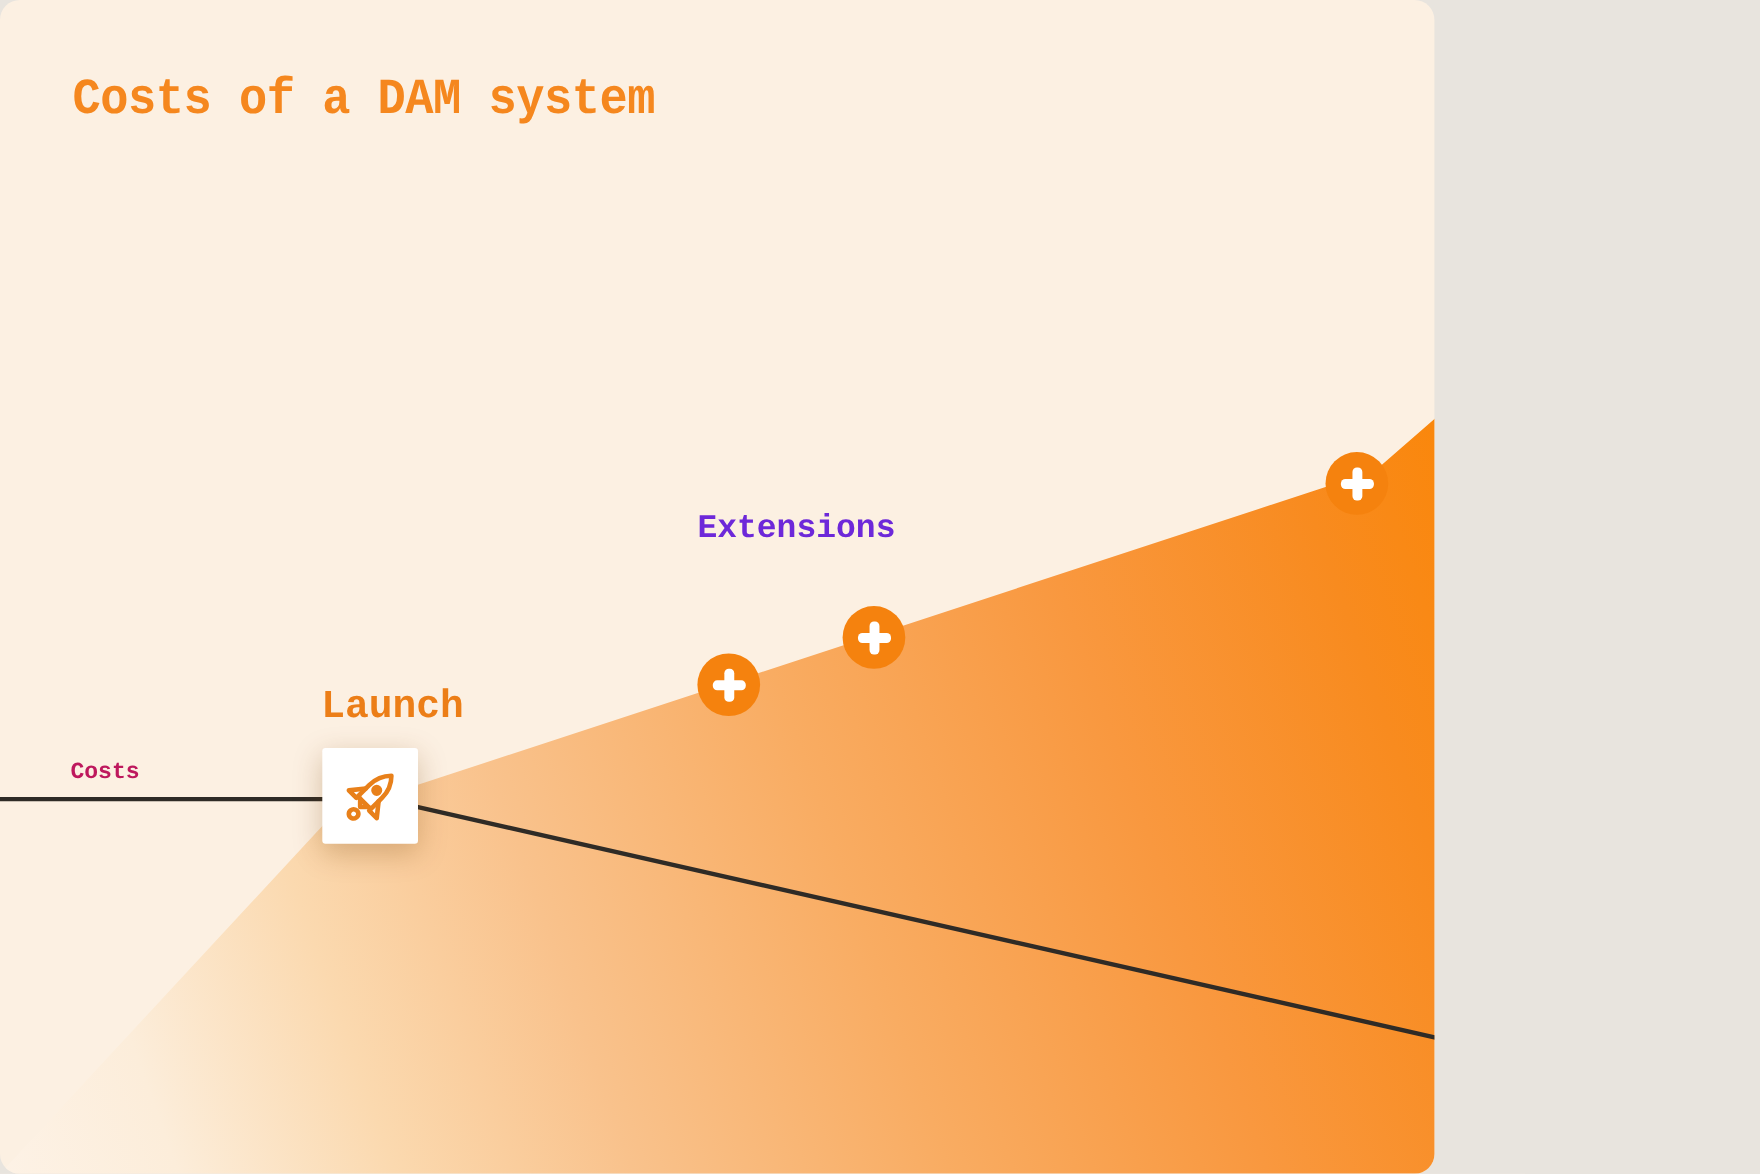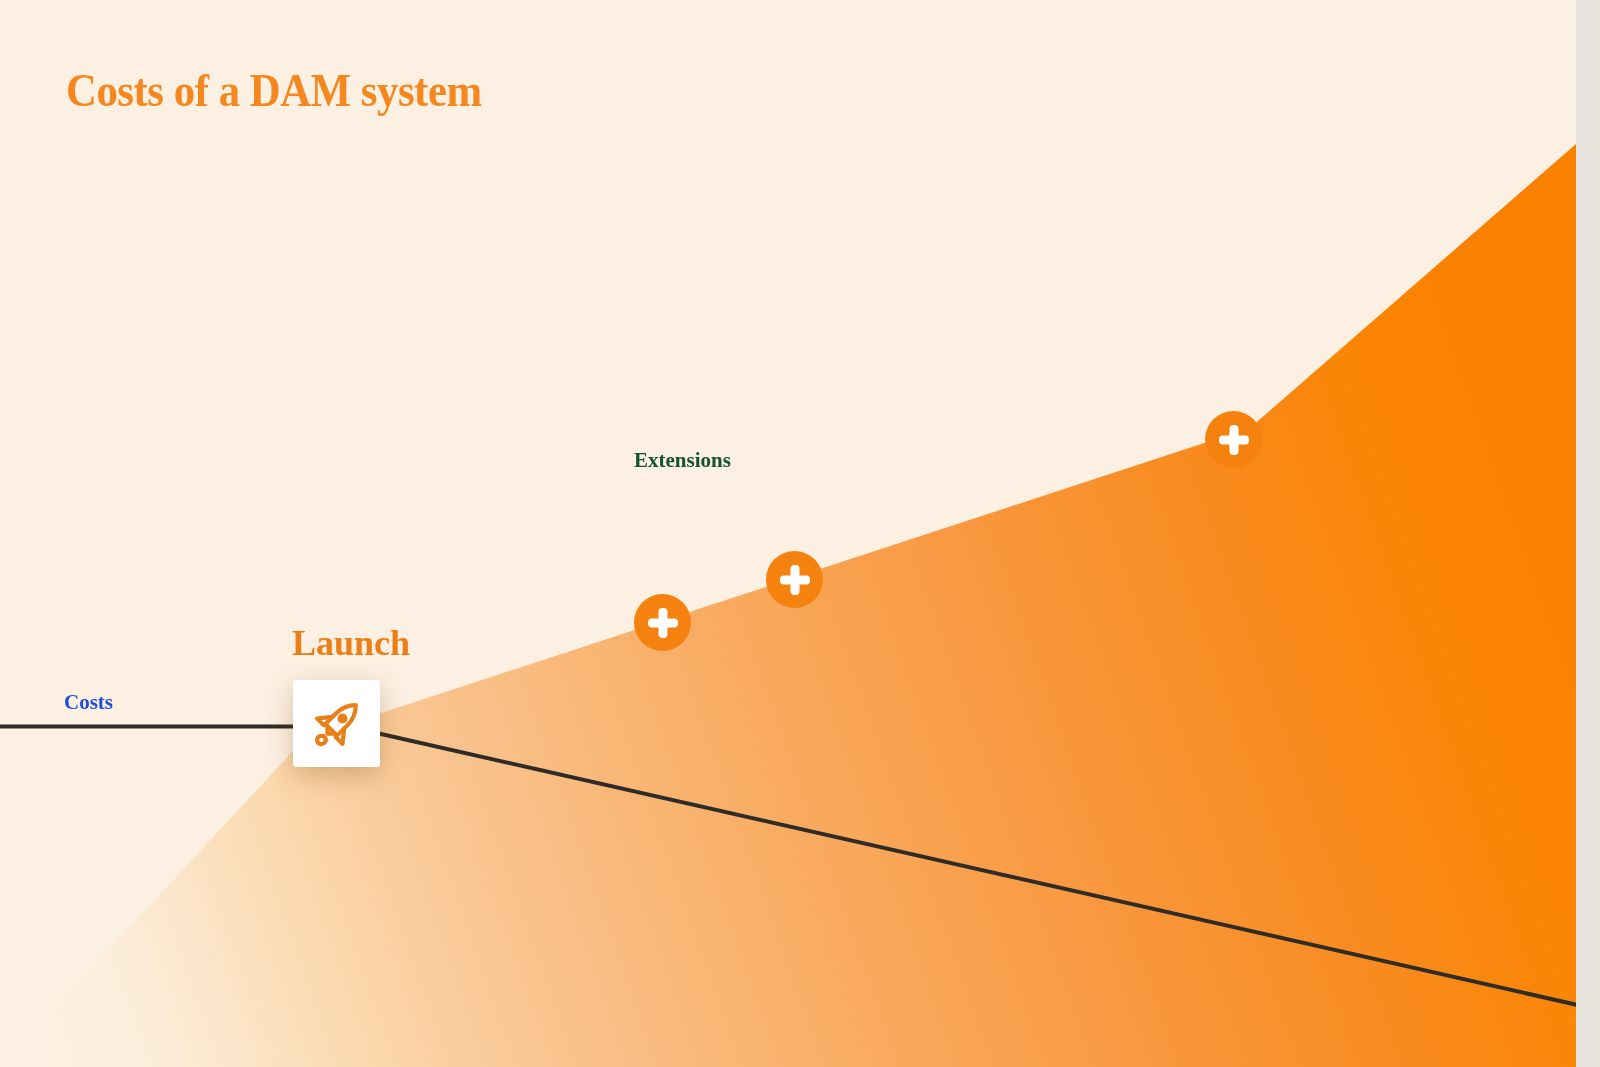--- a/index.html
+++ b/index.html
@@ -1,21 +1,22 @@
 <!DOCTYPE html>
 <html><head>
 <meta charset="utf-8">
 <style>
   html,body{margin:0;padding:0;background:#e8e4de;}
   .canvas{
     position:relative;
-    width:1576px;height:1067px;
+    width:1304px;height:1067px;
     background:#FCF0E2;
     overflow:hidden;
-    font-family:Liberation Serif, serif;
+    font-family:Liberation Mono, monospace;
+    border-radius:18px;
   }
   .layer-svg{position:absolute;left:0;top:0;z-index:1;}
   
   .title{
     position:absolute;left:66px;top:68px;z-index:6;
     margin:0;
     font-size:46px;font-weight:bold;letter-spacing:-0.5px;line-height:1;
     color:#F5871E;
     transform:scaleX(.93);transform-origin:left top;
   }
@@ -24,23 +25,23 @@
     position:absolute;left:1204px;top:66px;z-index:6;
     display:flex;align-items:center;gap:10px;height:62px;
   }
   .logo-mark{width:78px;height:62px;display:block;}
   .logo-text{
     font-size:38px;font-weight:800;color:#3B3937;letter-spacing:.5px;line-height:1;
     transform:scaleX(.86);transform-origin:left center;
   }
   
   .lbl{position:absolute;z-index:5;font-weight:bold;line-height:1;white-space:nowrap;}
-  .lbl-costs{left:64px;top:692px;font-size:21px;color:#1d4ed8;}
+  .lbl-costs{left:64px;top:692px;font-size:21px;color:#be185d;}
   .lbl-launch{left:292px;top:625px;font-size:36px;color:#EC7E17;}
-  .lbl-extensions{left:634px;top:450px;font-size:21px;color:#14532d;}
+  .lbl-extensions{left:634px;top:466px;font-size:30px;color:#6d28d9;}
   
   .launch-card{
     position:absolute;left:293px;top:680px;z-index:3;
     width:87px;height:87px;background:#FFFFFF;border-radius:3px;
     box-shadow:0 8px 26px rgba(120,66,8,.28);
     display:flex;align-items:center;justify-content:center;
   }
   .rocket-svg{width:62px;height:62px;display:block;}
   
   .plus-marker{

